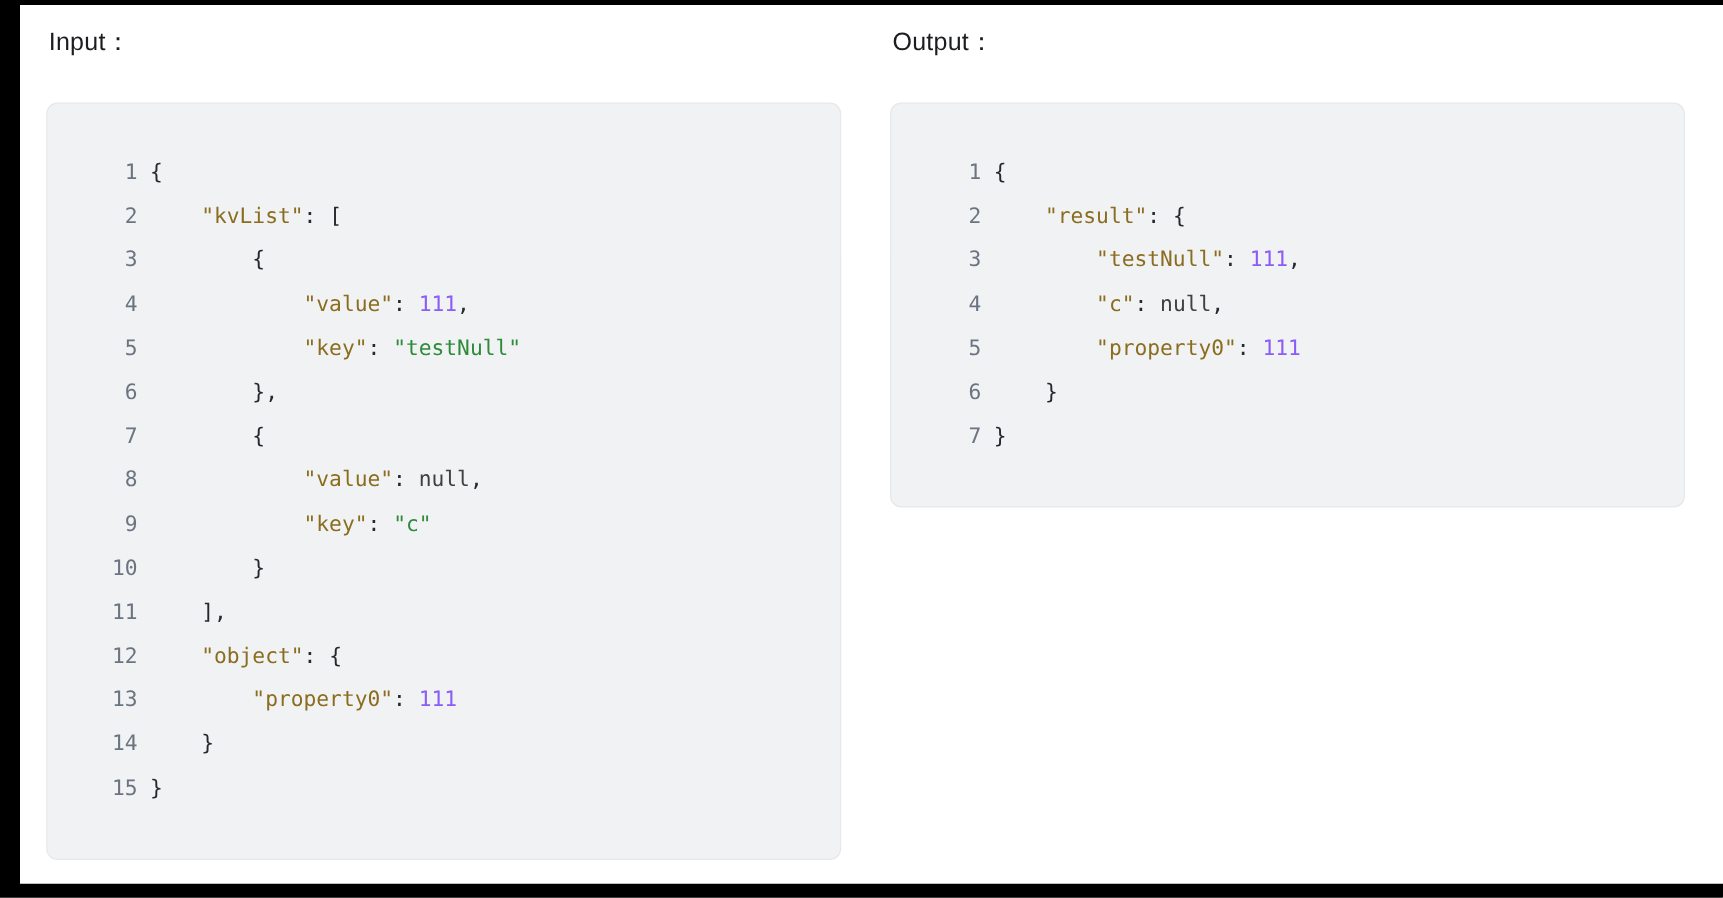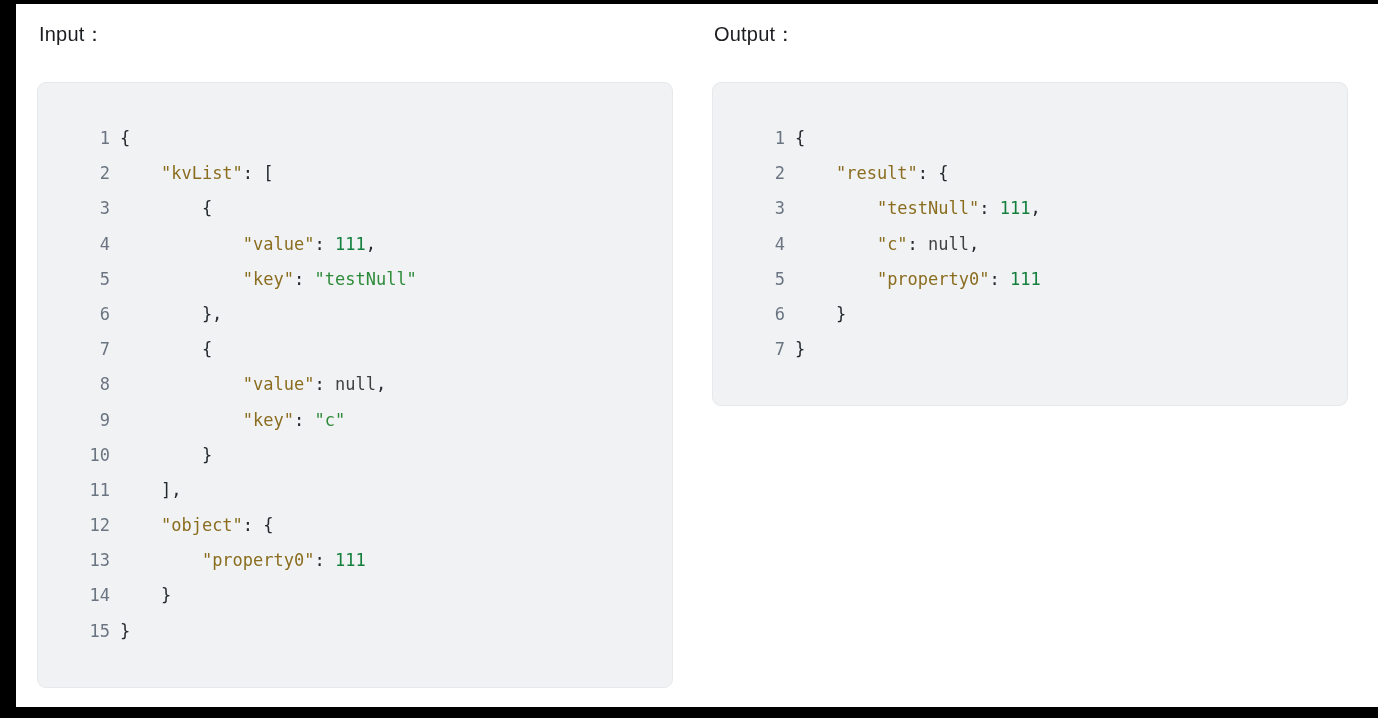--- a/index.html
+++ b/index.html
@@ -87,21 +87,21 @@
     user-select: none;
   }
   .lc {
     display: inline-block;
     padding-left: 10px;
     color: #24292e;
   }
 
   .tok-key   { color: #8a6d1f; }
   .tok-str   { color: #2e8b3a; }
-  .tok-num   { color: #15803d; }
+  .tok-num   { color: #8b5cf6; }
   .tok-null  { color: #404040; }
   .tok-punct { color: #24292e; }
 </style>
 </head>
 <body>
 
 <div id="page">
   <div class="columns">
 
     <div class="column" id="col-input">

